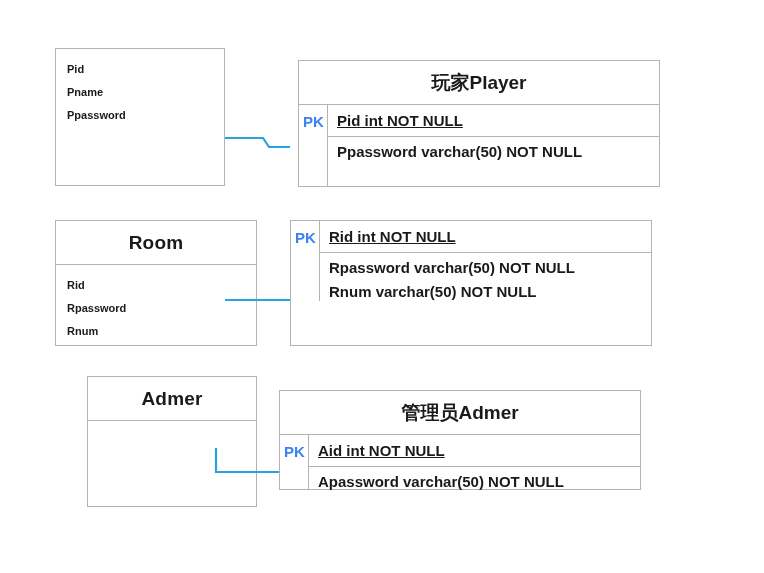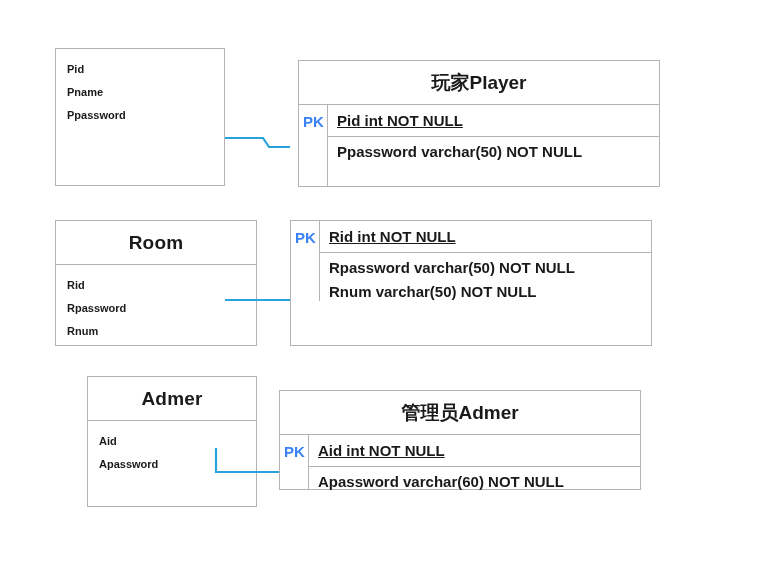--- a/index.html
+++ b/index.html
@@ -182,39 +182,35 @@
         <div class="tbl-rest">
           <div class="tbl-col">Rpassword varchar(50) NOT NULL</div>
           <div class="tbl-col">Rnum varchar(50) NOT NULL</div>
         </div>
       </div>
     </div>
   </div>
 
   <div class="entity" style="left:55px; top:376px; width:170px; height:131px;margin-left:32px;">
     <div class="entity-title">Admer</div>
-    <div class="entity-attrs">
-      <div class="entity-attr">Aid</div>
-      <div class="entity-attr">Apassword</div>
-    </div>
   </div>
 
   <svg class="connector" style="left:214px; top:448px; width:66px; height:34px;" viewBox="0 0 66 34">
     <polyline points="2,0 2,24 66,24" fill="none" stroke="#29a3dc" stroke-width="2.2"></polyline>
   </svg>
 
   <div class="tbl" style="left:279px; top:390px; width:362px; height:100px;">
     <div class="tbl-title">管理员Admer</div>
     <div class="tbl-body">
       <div class="tbl-keycol"></div>
       <div class="tbl-pk">PK</div>
       <div class="tbl-cols">
         <div class="tbl-pkrow">
           <span class="tbl-col">Aid int NOT NULL</span>
         </div>
         <div class="tbl-rest">
-          <div class="tbl-col">Apassword varchar(60) NOT NULL</div>
+          <div class="tbl-col">Apassword varchar(50) NOT NULL</div>
         </div>
       </div>
     </div>
   </div>
 
 </div>
 
 </body></html>

